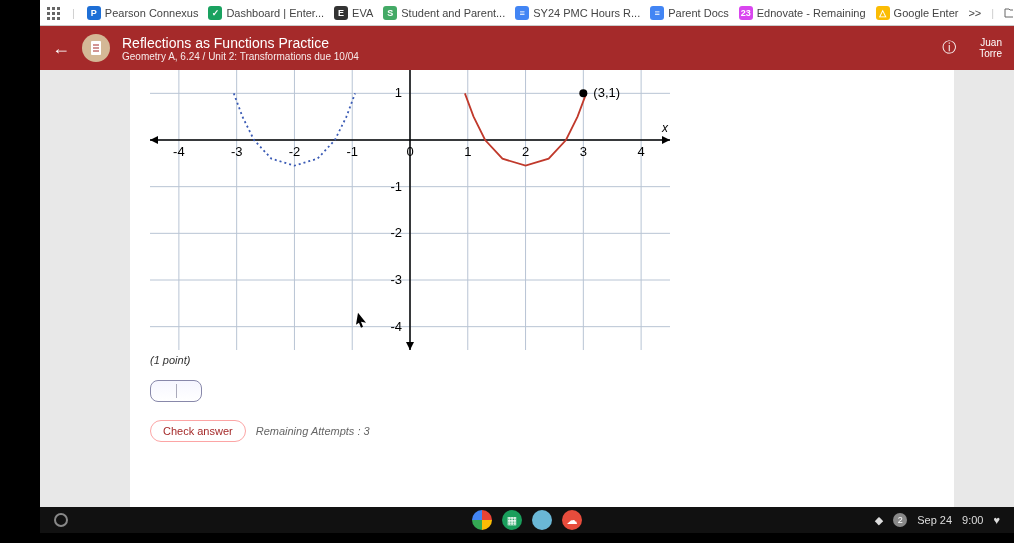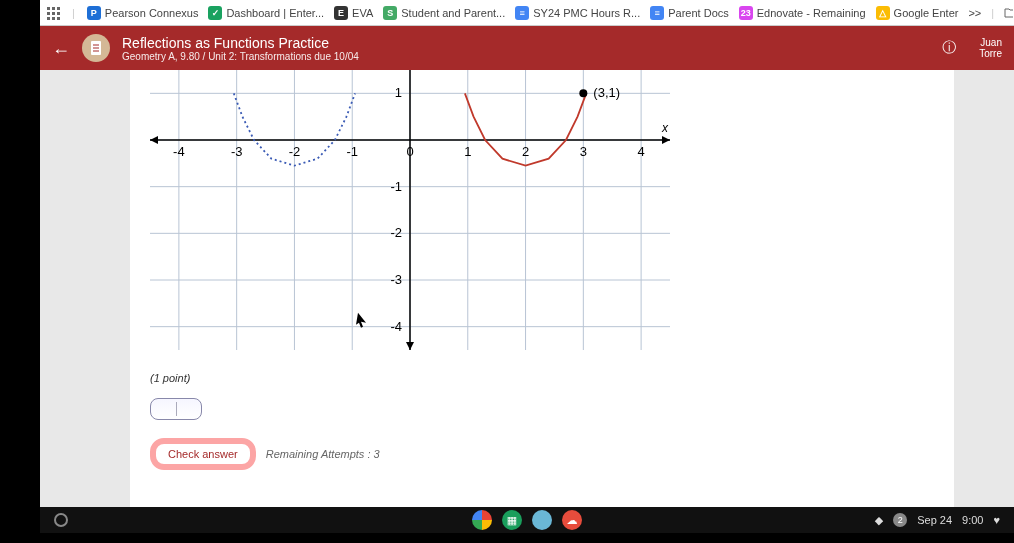--- a/index.html
+++ b/index.html
@@ -24,28 +24,28 @@
   .header .user { font-size: 10px; text-align: right; margin-left: 11px; }
   .header .help { font-size: 14px; }
   
   .content { flex: 1; background: #fff; margin: 0 60px 0 90px; padding: 0 20px 20px 20px; overflow: hidden; position: relative; }
   
   .graph-wrap { display: flex; justify-content: flex-start; }
   .graph { position: relative; width: 520px; height: 280px; }
   svg.grid { position: absolute; top: 0; left: 0; }
   
   .prompt { font-size: 11px; color: #333; margin-top: 10px; }
-  .points { font-size: 11px; font-style: italic; color: #333; margin-top: 22px; }
+  .points { font-size: 11px; font-style: italic; color: #333; margin-top: 4px; }
   
   .input-area { margin-top: 14px; }
   .coord-input { width: 52px; height: 22px; border: 1px solid #88a; border-radius: 8px; background: linear-gradient(#f6f6ff,#fff); display: inline-block; position: relative; }
   .coord-input::after { content:""; position:absolute; left:50%; top:3px; bottom:3px; width:1px; background:#aab; }
   
   .actions { margin-top: 14px; display: flex; align-items: center; gap: 10px; }
-  .check-btn { border: 6px solid #fca5a5; color: #a52a2a; background: #fff; border-radius: 14px; padding: 4px 12px; font-size: 11px; cursor: pointer; }
+  .check-btn { border: 1px solid #fca5a5; color: #a52a2a; background: #fff; border-radius: 14px; padding: 4px 12px; font-size: 11px; cursor: pointer; }
   .remaining { font-size: 11px; color: #666; font-style: italic; }
   
   .taskbar { position: absolute; left: 40px; right: 0; bottom: 10px; height: 26px; background: #111; display: flex; align-items: center; padding: 0 14px; }
   .taskbar .circle { width: 14px; height: 14px; border: 2px solid #888; border-radius: 50%; }
   .taskbar .center { position: absolute; left: 50%; transform: translateX(-50%); display: flex; gap: 10px; }
   .taskbar .center .ticon { width: 20px; height: 20px; border-radius: 50%; display:flex; align-items:center; justify-content:center; font-size:11px; color:#fff; }
   .taskbar .right { margin-left: auto; display: flex; align-items: center; gap: 10px; color: #ddd; font-size: 11px; }
   .badge2 { background:#888; color:#fff; border-radius:50%; width:14px; height:14px; display:inline-flex; align-items:center; justify-content:center; font-size:9px; }
   
   .outer-left { position:absolute; left:0; top:0; bottom:0; width:40px; background:#000; }
@@ -124,21 +124,21 @@
     <span class="doc-icon">
       <svg width="14" height="16">
           <rect x="2" y="1" width="10" height="14" fill="#fff" rx="1"></rect>
           <line x1="4" y1="5" x2="10" y2="5" stroke="#a52a2a"></line>
           <line x1="4" y1="8" x2="10" y2="8" stroke="#a52a2a"></line>
           <line x1="4" y1="11" x2="10" y2="11" stroke="#a52a2a"></line>
         </svg>
     </span>
     <div class="titles">
       <div class="t1">Reflections as Functions Practice</div>
-      <div class="t2">Geometry A, 9.80 / Unit 2: Transformations due 10/04</div>
+      <div class="t2">Geometry A, 6.24 / Unit 2: Transformations due 10/04</div>
     </div>
     <span class="help">ⓘ</span>
     <div class="user">
       <div>Juan</div>
       <div>Torre</div>
     </div>
   </div>
 
   <div class="content">
     <div class="graph-wrap">

